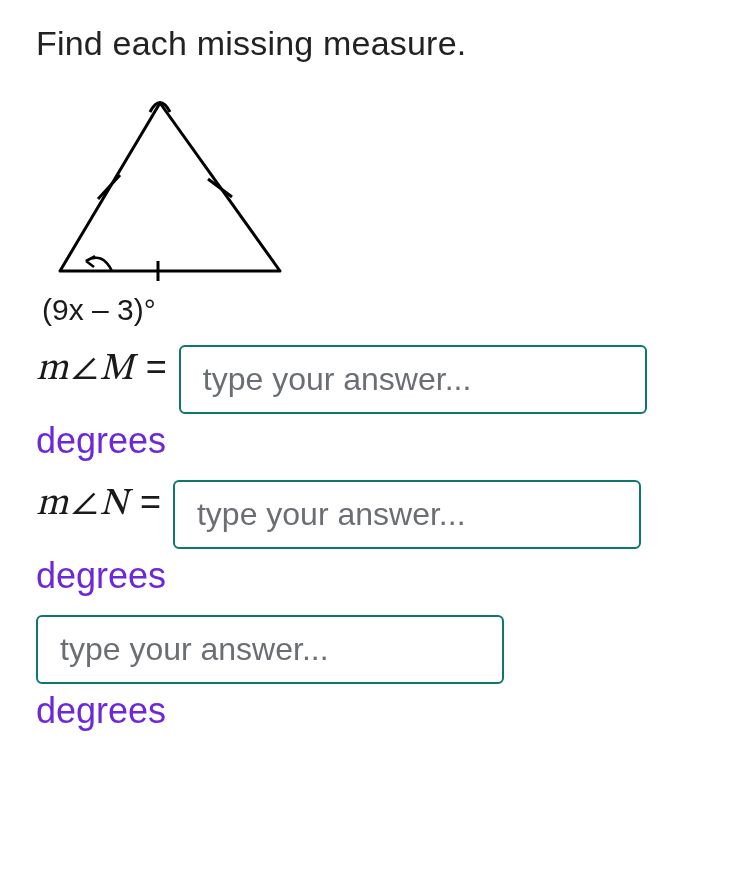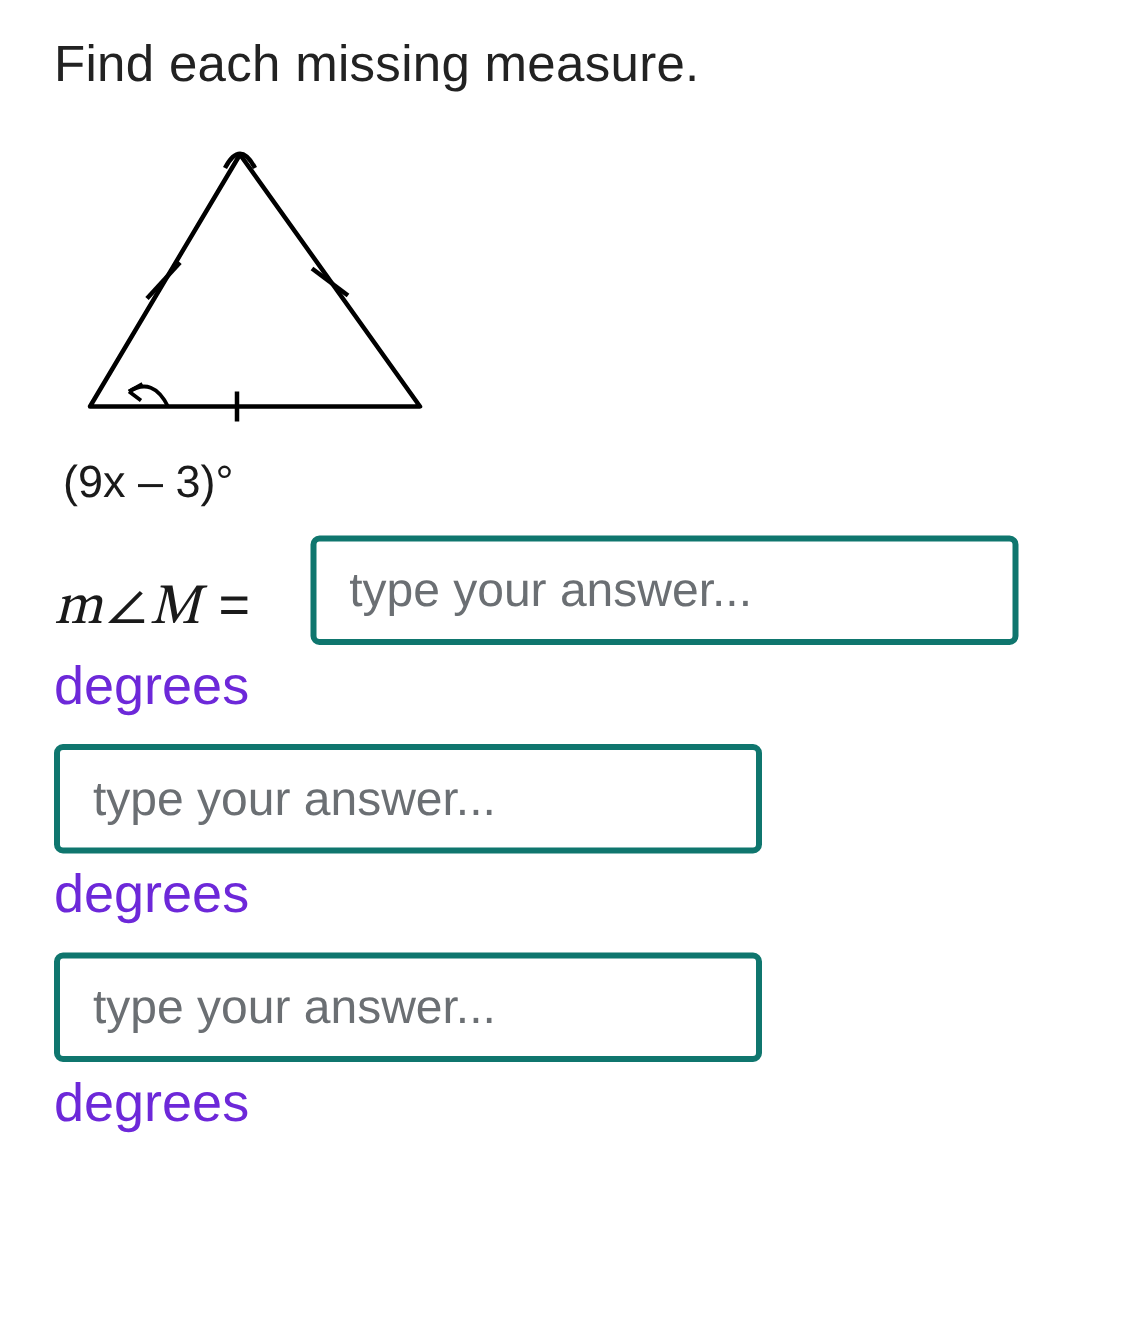--- a/index.html
+++ b/index.html
@@ -21,28 +21,27 @@
     font-weight: 400;
     color: #222;
     margin: 4px 0 28px 0;
     letter-spacing: 0.2px;
   }
   .figure {
     margin: 0 0 18px 4px;
   }
   .expr-label {
     font-size: 30px;
-    margin-top: 14px;
+    margin-top: 2px;
     margin-left: 2px;
   }
   .row {
     display: flex;
-    align-items: flex-end;
+    align-items: flex-start;
     margin: 8px 0 6px 0;
-    gap: 28px;
   }
   .mlabel {
     font-size: 38px;
     font-family: "Cambria Math", "STIX Two Math", "Latin Modern Math", serif;
     font-style: italic;
     margin-right: 6px;
     white-space: nowrap;
   }
   .mlabel .m { font-style: italic; }
   .mlabel .angle { font-style: normal; padding: 0 2px; }
@@ -50,21 +49,21 @@
   .eq {
     font-style: normal;
     font-family: Arial, sans-serif;
     font-size: 36px;
     margin: 0 6px 0 2px;
   }
   .answer-box {
     font-size: 32px;
     color: #6b6f73;
     background: #fff;
-    border: 4px solid #0f766e;
+    border: 2px solid #0f766e;
     border-radius: 6px;
     padding: 14px 22px;
     min-width: 430px;
     outline: none;
     font-family: -apple-system, "Segoe UI", "Helvetica Neue", Arial, sans-serif;
   }
   .answer-box::placeholder { color: #6b6f73; }
   .unit {
     font-size: 36px;
     color: #6d28d9;
@@ -113,20 +112,24 @@
   <div class="row">
     <span class="mlabel">
       <span class="m">m</span><span class="angle">∠</span><span class="var">M</span>
       <span class="eq">=</span>
     </span>
     <input class="answer-box" type="text" placeholder="type your answer..." style="">
   </div>
   <div class="unit">degrees</div>
 
   <div class="row">
+    <span class="mlabel">
+      <span class="m">m</span><span class="angle">∠</span><span class="var">N</span>
+      <span class="eq">=</span>
+    </span>
     <input class="answer-box" type="text" placeholder="type your answer..." style="">
   </div>
   <div class="unit">degrees</div>
 
   <div class="row">
     <input class="answer-box" type="text" placeholder="type your answer..." style="">
   </div>
   <div class="unit">degrees</div>
 
 </div>

